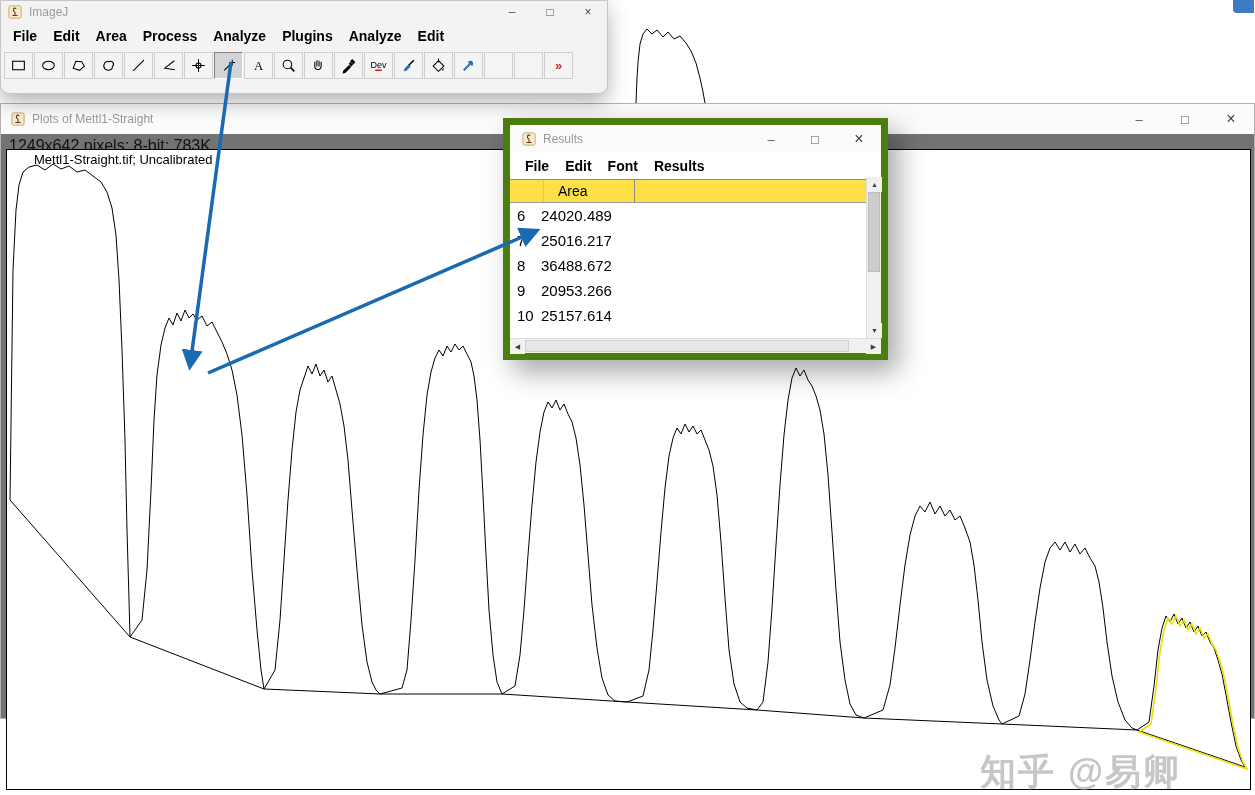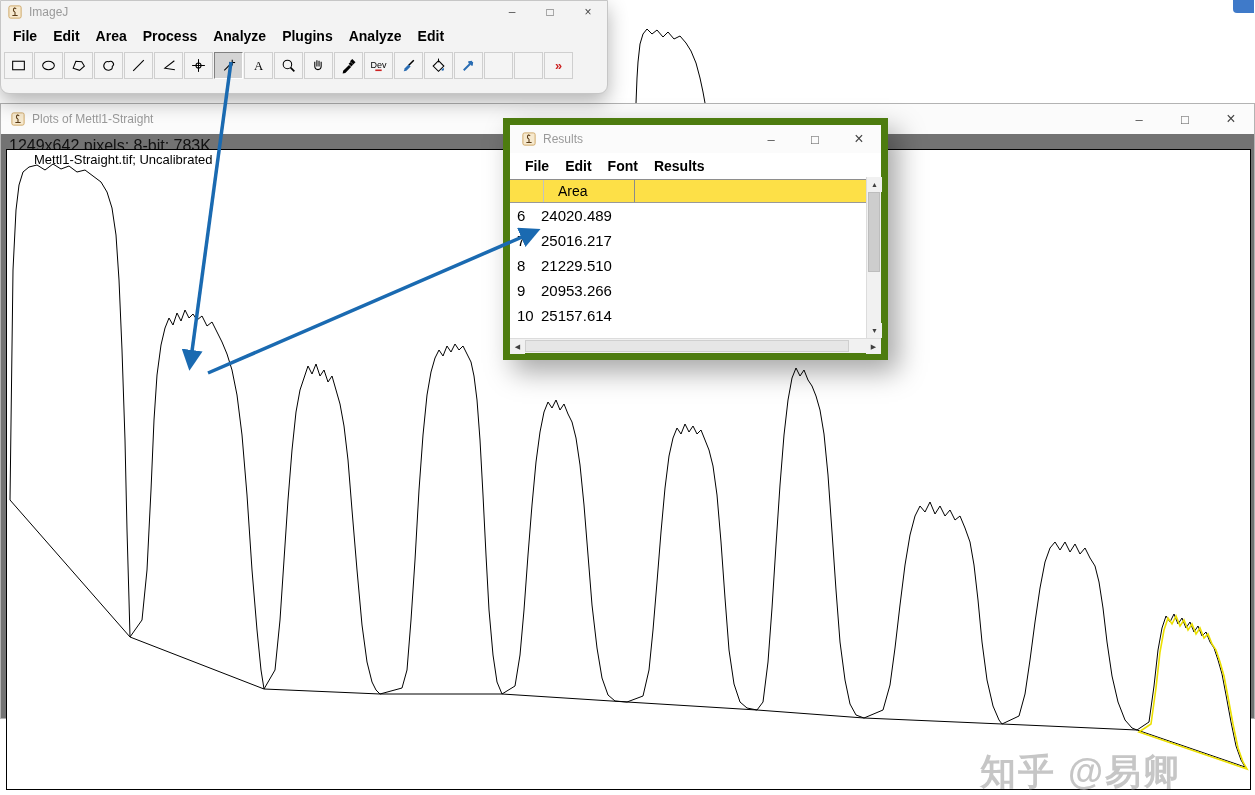--- a/index.html
+++ b/index.html
@@ -282,21 +282,21 @@
       <div class="result-row">
         <span class="row-num">6</span>
         <span class="row-area">24020.489</span>
       </div>
       <div class="result-row">
         <span class="row-num">7</span>
         <span class="row-area">25016.217</span>
       </div>
       <div class="result-row">
         <span class="row-num">8</span>
-        <span class="row-area">21229.510</span>
+        <span class="row-area">36488.672</span>
       </div>
       <div class="result-row">
         <span class="row-num">9</span>
         <span class="row-area">20953.266</span>
       </div>
       <div class="result-row">
         <span class="row-num">10</span>
         <span class="row-area">25157.614</span>
       </div>
     </div>

